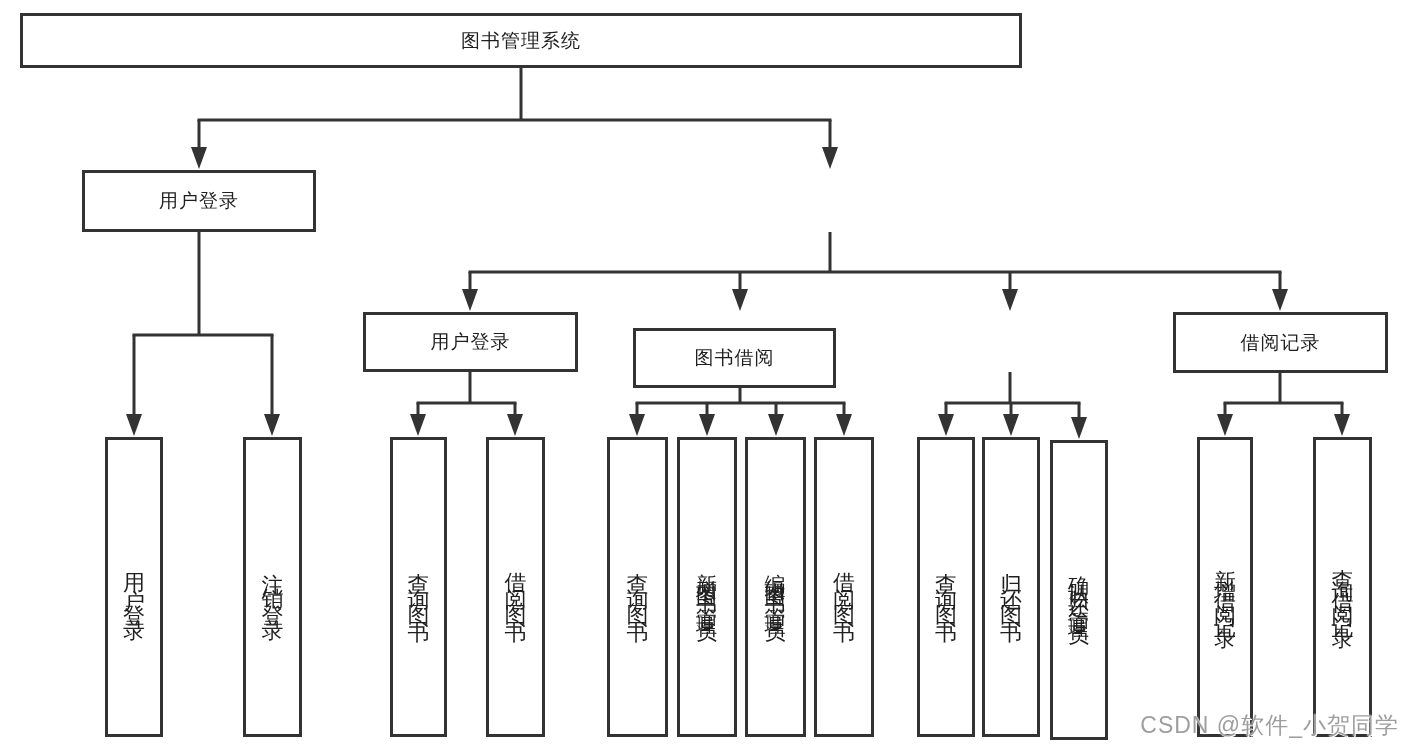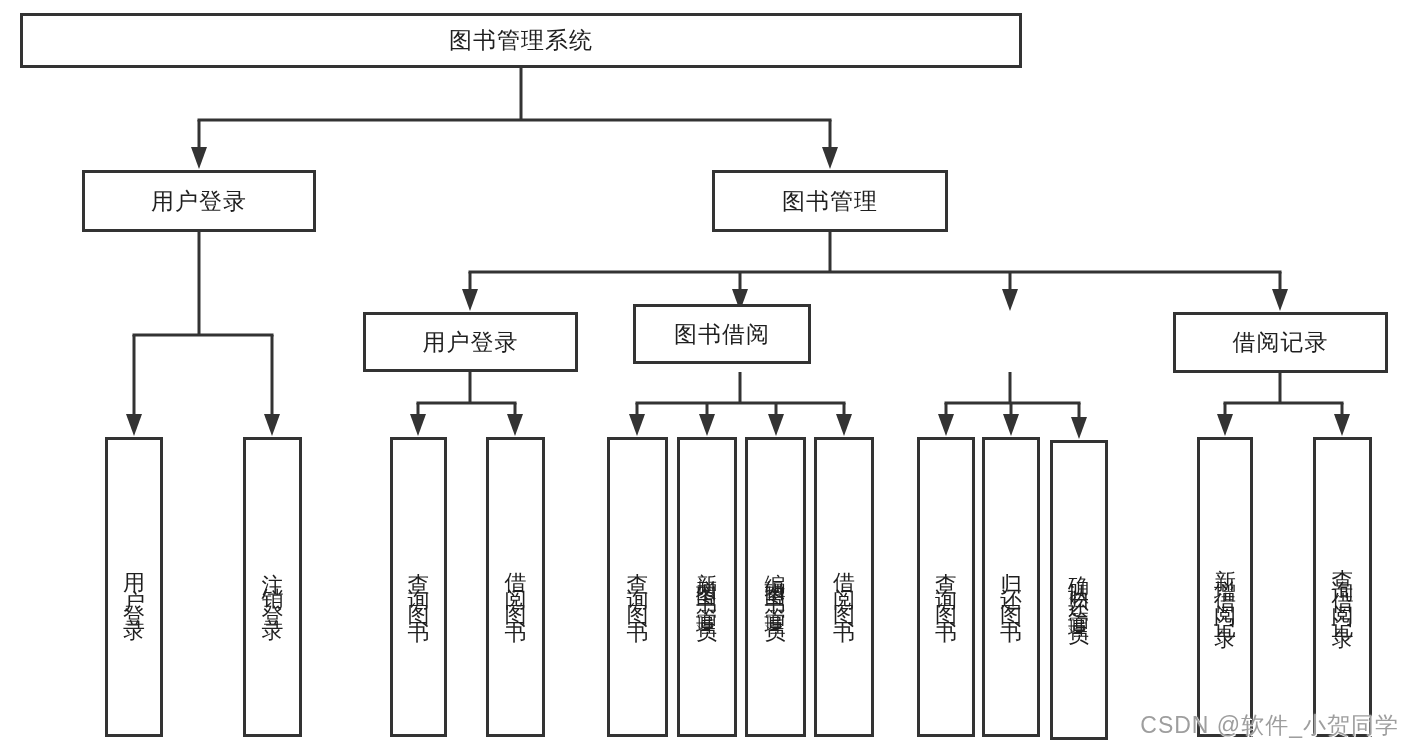--- a/index.html
+++ b/index.html
@@ -7,21 +7,21 @@
     position:relative;width:1405px;height:747px;background:#ffffff;
     font-family:"Liberation Sans","DejaVu Sans",sans-serif;
     overflow:hidden;
   }
   .canvas svg{position:absolute;left:0;top:0;}
   .node{
     position:absolute;background:#ffffff;border:3px solid #333333;
     box-sizing:border-box;display:flex;align-items:center;justify-content:center;
     color:#1f1f1f;z-index:2;
   }
-  .node.h span{font-size:23px;letter-spacing:1px;white-space:nowrap;}
+  .node.h span{font-size:19px;letter-spacing:1px;white-space:nowrap;}
   .node.leaf span{
     writing-mode:vertical-rl;text-orientation:mixed;
     font-size:22px;letter-spacing:16px;line-height:1;
   }
   .node.leaf.mid span{letter-spacing:12px;}
   .node.leaf.dense span{font-size:21px;letter-spacing:7px;}
   .watermark{
     position:absolute;right:6px;bottom:6px;z-index:3;
     color:#9e9e9e;font-size:23px;letter-spacing:1px;
     text-shadow:0 0 2px #ffffff,1px 1px 0 #ffffff;
@@ -88,28 +88,25 @@
       <polygon points="1334,414 1350,414 1342,436" fill="#333333"></polygon>
     </svg>
 
   <div class="node h" style="left:20px;top:13px;width:1002px;height:55px">
     <span>图书管理系统</span>
   </div>
 
   <div class="node h" style="left:82px;top:170px;width:234px;height:62px">
     <span>用户登录</span>
   </div>
-  <div class="node h" style="left:712px;top:170px;width:236px;height:62px">
-    <span>图书管理</span>
-  </div>
 
   <div class="node h" style="left:363px;top:312px;width:215px;height:60px">
     <span>用户登录</span>
   </div>
-  <div class="node h" style="left:633px;top:304px;width:178px;height:60px">
+  <div class="node h" style="left:633px;top:328px;width:203px;height:60px">
     <span>图书借阅</span>
   </div>
   <div class="node h" style="left:1173px;top:312px;width:215px;height:61px">
     <span>借阅记录</span>
   </div>
 
   <div class="node leaf" style="left:105px;top:437px;width:58px;height:300px">
     <span>用户登录</span>
   </div>
   <div class="node leaf" style="left:243px;top:437px;width:59px;height:300px">

